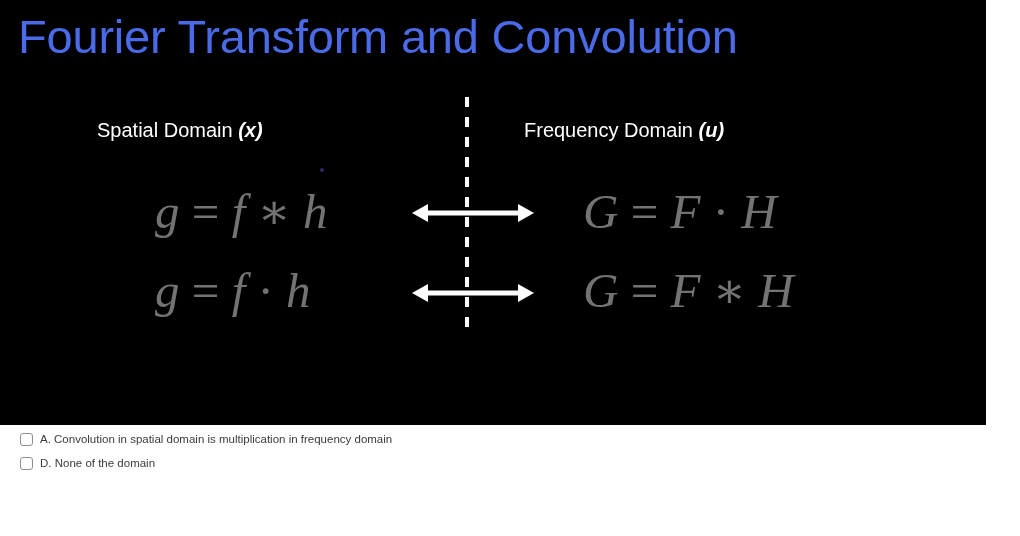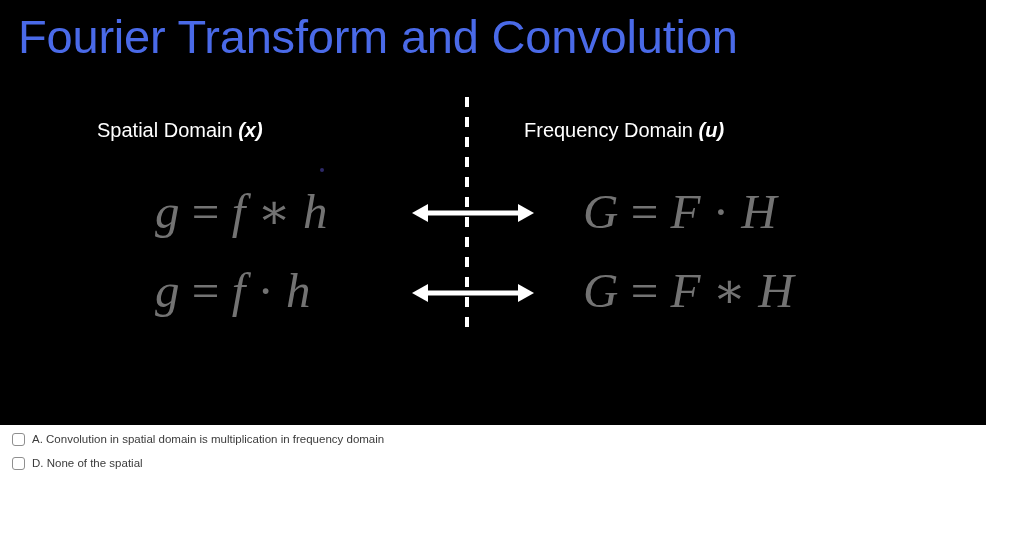--- a/index.html
+++ b/index.html
@@ -121,21 +121,21 @@
     width: 1020px;
     height: 111px;
     background: #ffffff;
     padding-top: 2px;
     box-sizing: border-box;
   }
   .choice {
     display: flex;
     align-items: center;
     height: 24px;
-    padding-left: 12px;
+    padding-left: 20px;
   }
   .checkbox {
     width: 13px;
     height: 13px;
     border: 1px solid #8f8f8f;
     border-radius: 3px;
     background: #ffffff;
     box-sizing: border-box;
     flex: 0 0 auto;
   }
@@ -195,16 +195,16 @@
 
   <div class="choice">
     <span class="checkbox"></span>
     <span class="choice-label">A. Convolution in spatial domain is multiplication in frequency domain</span>
   </div>
 
 
 
   <div class="choice">
     <span class="checkbox"></span>
-    <span class="choice-label">D. None of the spatial</span>
+    <span class="choice-label">D. None of the domain</span>
   </div>
 
 </div>
 
 </body></html>

